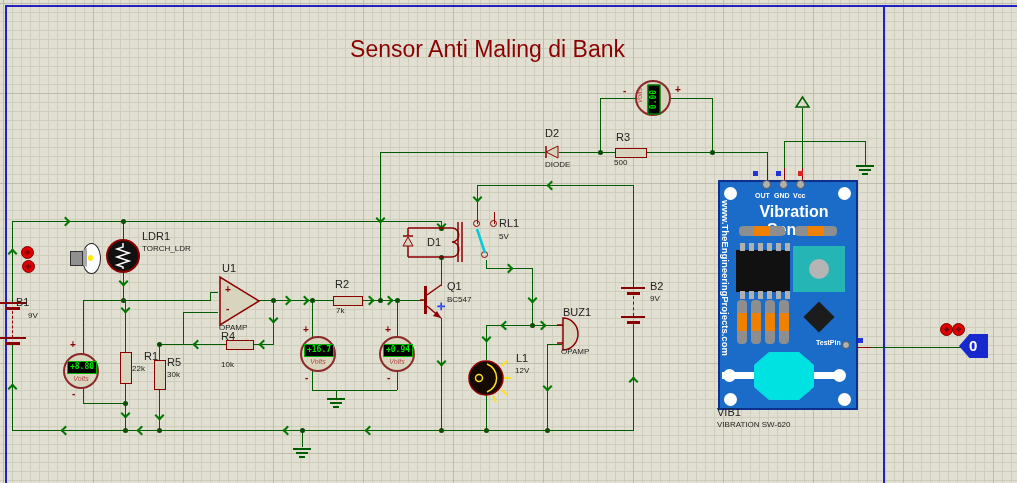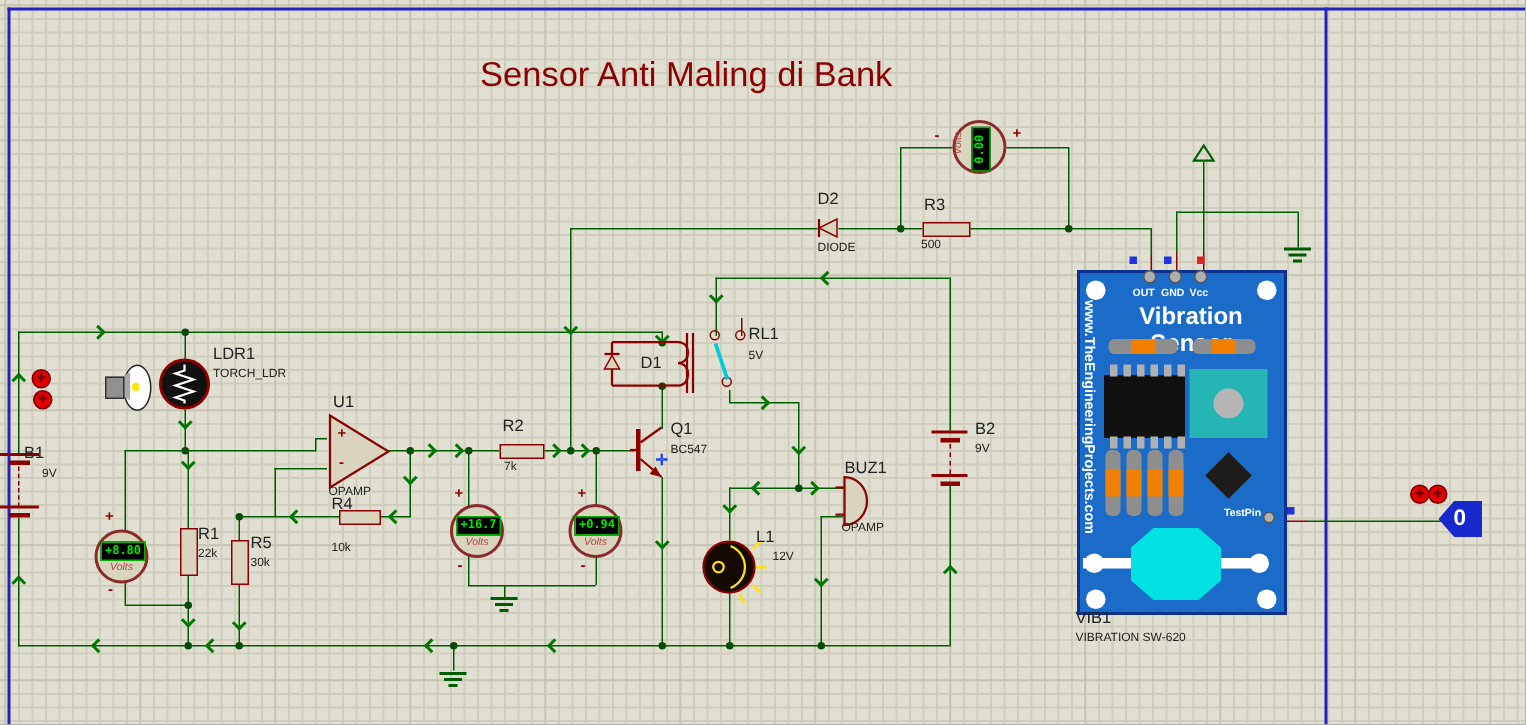--- a/index.html
+++ b/index.html
@@ -41,21 +41,21 @@
 </style>
 </head>
 <body>
 
 <div id="canvas">
 
   <div class="bord" style="left:5px;top:5px;width:2px;height:478px"></div>
   <div class="bord" style="left:5px;top:5px;width:1012px;height:2px"></div>
   <div class="bord" style="left:883px;top:5px;width:2px;height:478px"></div>
 
-  <div class="title" style="left:320px;top:36px;width:320px;text-align:left">Sensor Anti Maling di Bank</div>
+  <div class="title" style="left:305px;top:36px;width:320px;text-align:right">Sensor Anti Maling di Bank</div>
 
   <div class="w" style="left:12px;top:221px;width:1px;height:82px"></div>
   <div class="w" style="left:12px;top:345px;width:1px;height:86px"></div>
   <div class="w" style="left:12px;top:221px;width:430px;height:1px"></div>
   <div class="w" style="left:123px;top:221px;width:1px;height:19px"></div>
   <div class="w" style="left:123px;top:273px;width:1px;height:27px"></div>
   <div class="w" style="left:83px;top:300px;width:127px;height:1px"></div>
   <div class="w" style="left:210px;top:292px;width:1px;height:9px"></div>
   <div class="w" style="left:210px;top:292px;width:8px;height:1px"></div>
   <div class="w" style="left:83px;top:300px;width:1px;height:54px"></div>
@@ -220,21 +220,21 @@
 
   <div class="res" style="left:226px;top:340px;width:26px;height:8px"></div>
   <div class="lbl" style="left:221px;top:330px">R4</div>
   <div class="val" style="left:221px;top:360px">10k</div>
 
   <div class="res" style="left:154px;top:360px;width:10px;height:28px"></div>
   <div class="lbl" style="left:167px;top:356px">R5</div>
   <div class="val" style="left:167px;top:370px">30k</div>
 
   <div class="res" style="left:120px;top:352px;width:10px;height:30px"></div>
-  <div class="lbl" style="left:132px;top:350px">R1</div>
+  <div class="lbl" style="left:144px;top:350px">R1</div>
   <div class="val" style="left:132px;top:364px">22k</div>
 
   <div class="res" style="left:333px;top:296px;width:28px;height:8px"></div>
   <div class="lbl" style="left:335px;top:278px">R2</div>
   <div class="val" style="left:336px;top:306px">7k</div>
 
   <div class="res" style="left:615px;top:148px;width:30px;height:8px"></div>
   <div class="lbl" style="left:616px;top:131px">R3</div>
   <div class="val" style="left:614px;top:158px">500</div>
 
@@ -295,21 +295,21 @@
     <circle cx="20" cy="20" r="17" fill="#140a00" stroke="#8b0000" stroke-width="1.5"></circle>
     <circle cx="13" cy="20" r="3.5" fill="none" stroke="#ffdf20" stroke-width="1.5"></circle>
     <path d="M21,6 A15,15 0 0 1 21,34" fill="none" stroke="#ffdf20" stroke-width="1.5"></path>
     <g stroke="#ffdf20" stroke-width="2">
       <line x1="36" y1="8" x2="41" y2="3"></line>
         <line x1="38" y1="20" x2="45" y2="20"></line>
       <line x1="36" y1="32" x2="41" y2="37"></line>
         <line x1="27" y1="38" x2="30" y2="44"></line>
     </g>
   </svg>
-  <div class="lbl" style="left:504px;top:352px">L1</div>
+  <div class="lbl" style="left:516px;top:352px">L1</div>
   <div class="val" style="left:515px;top:366px">12V</div>
 
   <svg width="24" height="36" style="left:556px;top:316px">
     <path d="M7,2 A15,16 0 0 1 7,34 Z" fill="#d8d4bd" stroke="#8b0000" stroke-width="1.5"></path>
     <line x1="1" y1="9" x2="7" y2="9" stroke="#8b0000" stroke-width="1.5"></line>
     <line x1="1" y1="27" x2="7" y2="27" stroke="#8b0000" stroke-width="1.5"></line>
   </svg>
   <div class="lbl" style="left:563px;top:306px">BUZ1</div>
   <div class="val" style="left:561px;top:347px">OPAMP</div>
 

